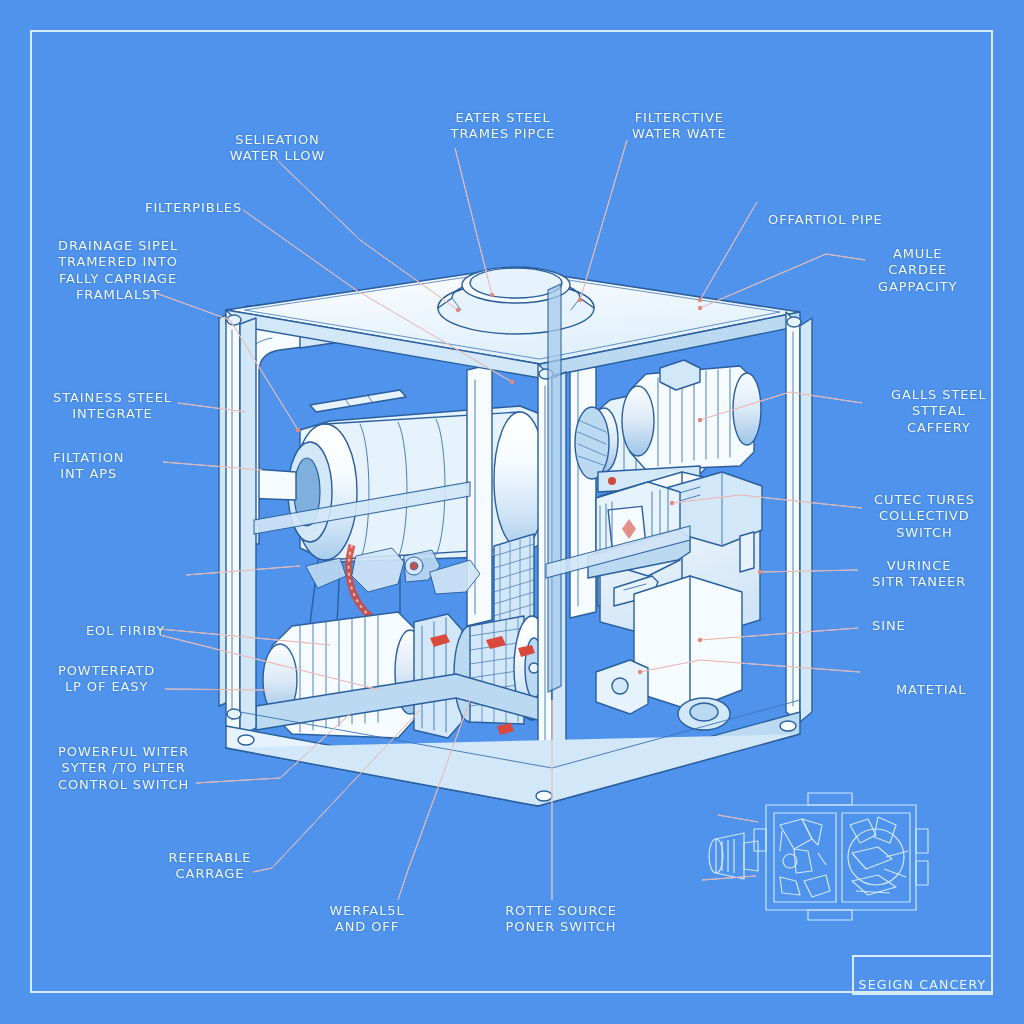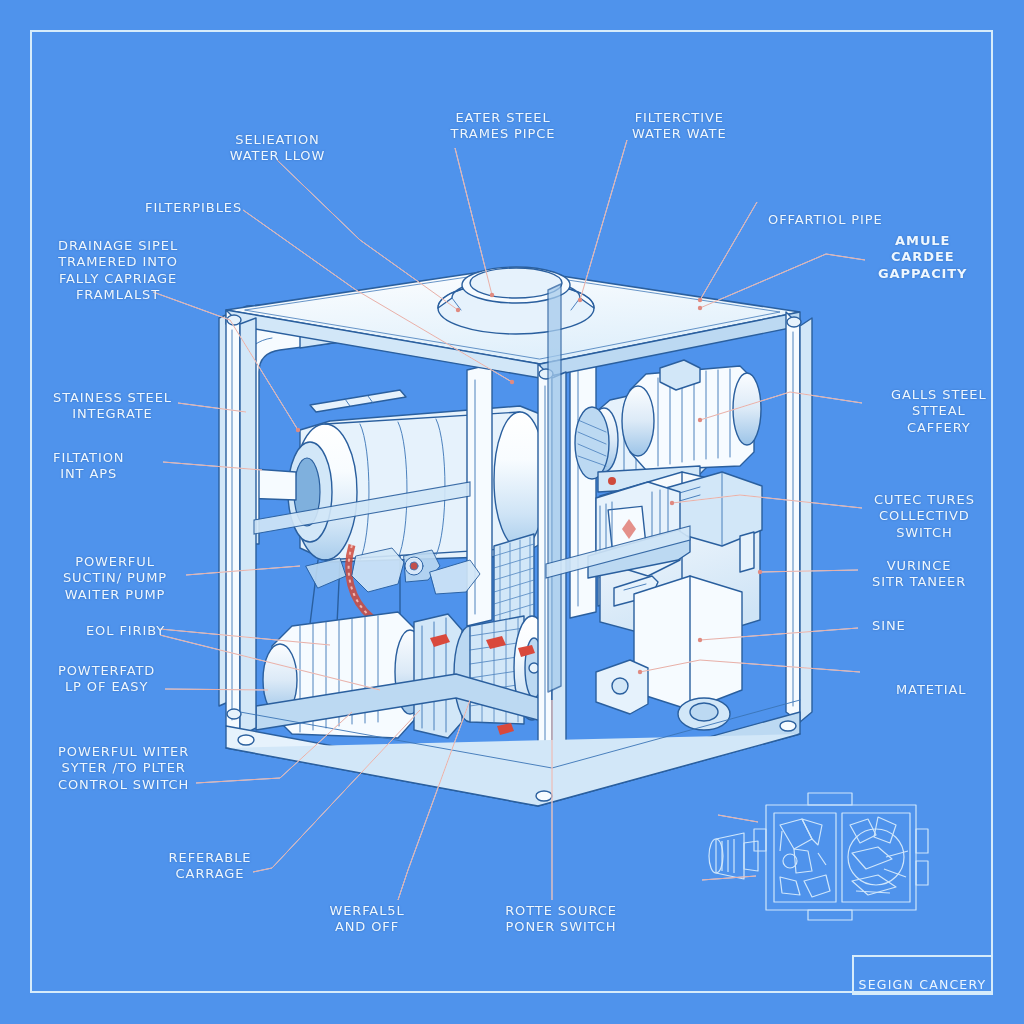--- a/index.html
+++ b/index.html
@@ -424,33 +424,30 @@
 FRAMLALST</div>
 
   <div class="lbl c" style="left:418px;top:110px;width:170px;">EATER STEEL
 TRAMES PIPCE</div>
 
   <div class="lbl l" style="left:632px;top:110px;">FILTERCTIVE
 WATER WATE</div>
 
   <div class="lbl l" style="left:768px;top:188px;margin-top:24px;">OFFARTIOL PIPE</div>
 
-  <div class="lbl l" style="left:878px;top:233px;font-weight:bold;">AMULE
+  <div class="lbl l" style="left:878px;top:246px;">AMULE
 CARDEE
 GAPPACITY</div>
 
   <div class="lbl l" style="left:53px;top:390px;">STAINESS STEEL
 INTEGRATE</div>
 
   <div class="lbl l" style="left:53px;top:450px;">FILTATION
 INT APS</div>
 
-  <div class="lbl c" style="left:40px;top:554px;width:150px;">POWERFUL
-SUCTIN/ PUMP
-WAITER PUMP</div>
 
   <div class="lbl l" style="left:58px;top:623px;margin-left:28px;">EOL FIRIBY</div>
 
   <div class="lbl l" style="left:58px;top:663px;">POWTERFATD
 LP OF EASY</div>
 
   <div class="lbl l" style="left:58px;top:744px;">POWERFUL WITER
 SYTER /TO PLTER
 CONTROL SWITCH</div>
 

